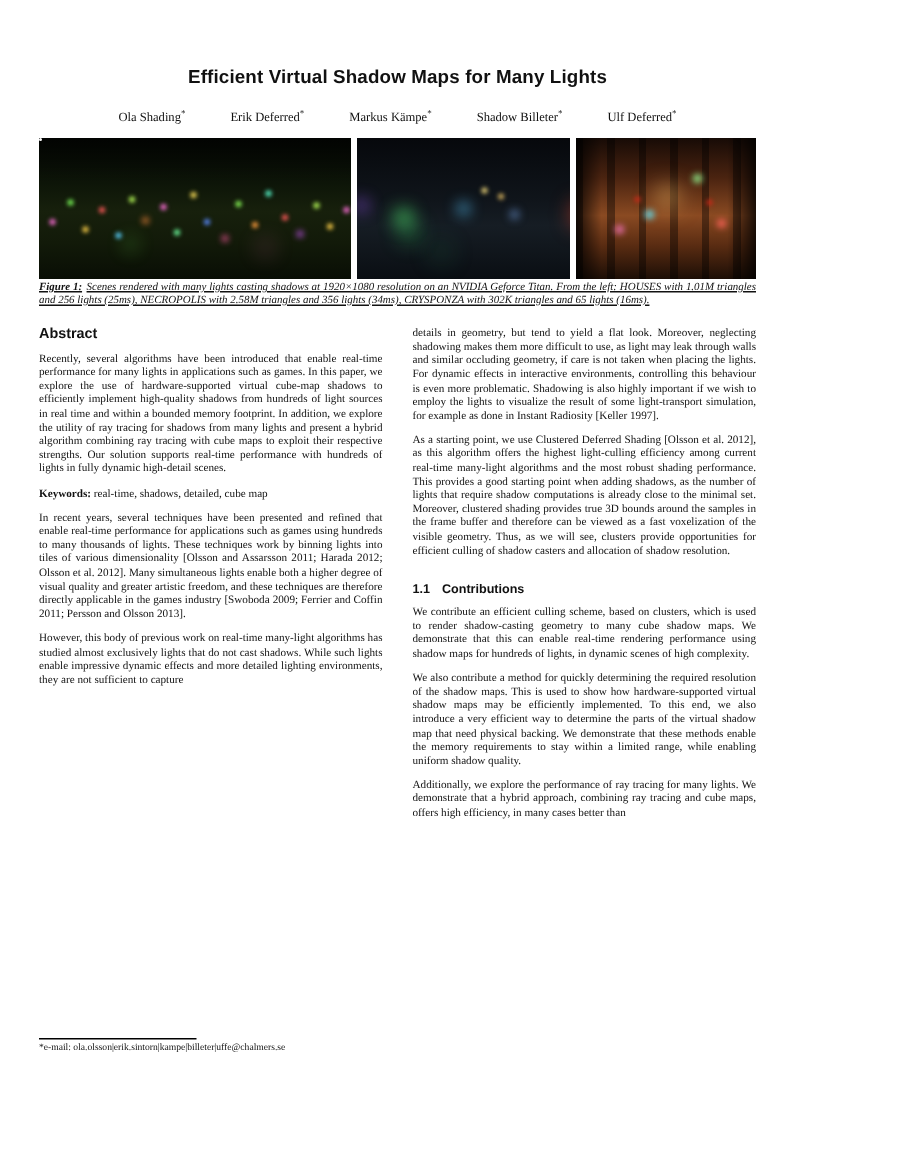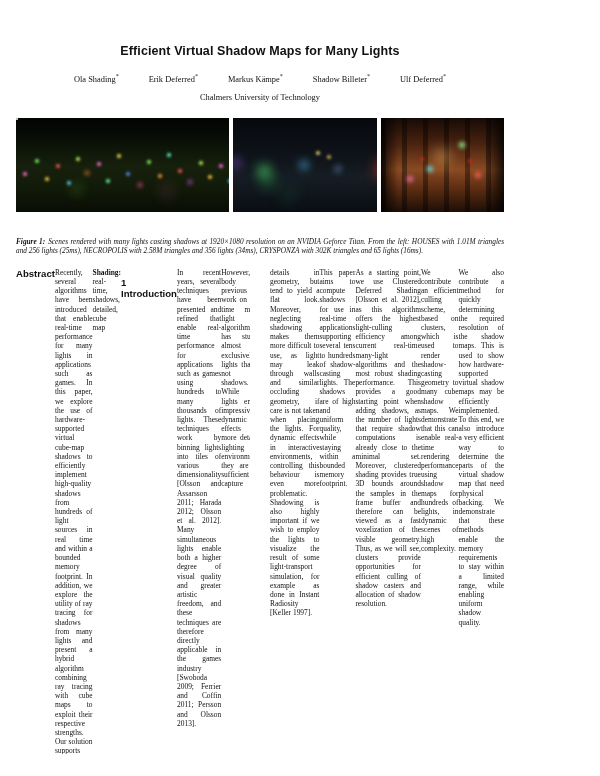--- a/index.html
+++ b/index.html
@@ -1,17 +1,17 @@
 <!DOCTYPE html>
 <html><head>
 <meta charset="utf-8">
 <style>
   html,body{margin:0;padding:0;background:#ffffff;}
   body{width:600px;height:776px;overflow:hidden;font-family:"Liberation Serif",serif;color:#111;}
-  .page{box-sizing:border-box;width:544px;height:776px;padding:44px 40px 14px 16px;}
+  .page{box-sizing:border-box;width:544px;height:776px;padding:44px 40px 14px 26px;}
 
   .title{font-family:"Liberation Sans",sans-serif;font-weight:bold;font-size:12.5px;
          text-align:center;margin:0 0 15px 0;letter-spacing:.1px;}
   .authors{display:flex;justify-content:center;gap:30px;font-size:8.4px;margin:0 0 9px 0;}
   .author sup{font-size:6px;}
   .affiliation{text-align:center;font-size:8.4px;margin:0 0 16px 0;}
 
   .figure-row{display:flex;gap:4px;}
   .fig-img{height:94px;position:relative;overflow:hidden;background:#000;}
   .fig-img::before,.fig-img::after{content:"";position:absolute;}
@@ -47,25 +47,25 @@
       repeating-linear-gradient(90deg,rgba(0,0,0,.40) 0 5px,rgba(0,0,0,0) 5px 21px),
       linear-gradient(90deg,rgba(0,0,0,.8) 0%,rgba(0,0,0,0) 14%,rgba(0,0,0,0) 84%,rgba(0,0,0,.8) 100%),
       linear-gradient(180deg,#170b06 0%,#4a2310 28%,#8a4a22 55%,#5a2c12 76%,#1c0e06 100%);}
   .img-sponza::after{width:2px;height:2px;border-radius:50%;left:0;top:0;
     box-shadow:
       60px 38px 14px 6px rgba(255,200,110,.55), 80px 26px 4px 2px rgba(150,255,150,.9),
       48px 50px 4px 2px rgba(90,230,255,.9), 96px 56px 4px 2px rgba(255,100,90,.9),
       28px 60px 4px 2px rgba(255,120,200,.8), 40px 40px 3px 1px rgba(200,40,25,.95),
       88px 42px 3px 1px rgba(200,40,25,.95);}
 
-  .caption{margin-top:25px;font-size:7.3px;line-height:9px;font-style:italic;text-align:justify;}
+  .caption{margin-top:0;font-size:7.3px;line-height:9px;font-style:italic;text-align:justify;text-decoration:underline;}
   .caption .cap-label{font-weight:bold;margin-right:3px;}
 
   .columns{display:flex;gap:20px;margin-top:13px;height:486px;}
-  .col{width:250px;display:flex;flex-direction:row;overflow:hidden;}
+  .col{width:250px;display:flex;flex-direction:column;overflow:hidden;}
 
   .sec-heading{font-family:"Liberation Sans",sans-serif;font-weight:bold;font-size:9.6px;
                margin:9px 0 6px 0;}
   .sec-heading:first-child{margin-top:0;}
   .sec-heading .sec-num{display:inline-block;margin-right:9px;}
   .sub-heading{font-family:"Liberation Sans",sans-serif;font-weight:bold;font-size:8.4px;
                margin:9px 0 6px 0;}
   .sub-heading .sec-num{display:inline-block;margin-right:8px;}
 
   p.body{font-size:7.45px;line-height:9.2px;text-align:justify;margin:0 0 7px 0;}
@@ -82,59 +82,58 @@
   <h1 class="title">Efficient Virtual Shadow Maps for Many Lights</h1>
 
   <div class="authors">
     <span class="author"><span>Ola Shading</span><sup>*</sup></span>
     <span class="author"><span>Erik Deferred</span><sup>*</sup></span>
     <span class="author"><span>Markus Kämpe</span><sup>*</sup></span>
     <span class="author"><span>Shadow Billeter</span><sup>*</sup></span>
     <span class="author"><span>Ulf Deferred</span><sup>*</sup></span>
   </div>
 
-  <div class="affiliation">Chalmers University of Technology</div>
 
   <div class="figure-row">
     <div class="fig-img img-houses"></div>
     <div class="fig-img img-necropolis"></div>
     <div class="fig-img img-sponza"></div>
   </div>
 
   <div class="caption">
     <span class="cap-label">Figure 1:</span><span>Scenes rendered with many lights casting shadows at 1920×1080 resolution on an NVIDIA Geforce Titan. From the left: HOUSES with 1.01M triangles and 256 lights (25ms), NECROPOLIS with 2.58M triangles and 356 lights (34ms), CRYSPONZA with 302K triangles and 65 lights (16ms).</span>
   </div>
 
   <div class="columns">
 
     <div class="col">
       <div class="sec-heading">Abstract</div>
       <p class="body">Recently, several algorithms have been introduced that enable real-time performance for many lights in applications such as games. In this paper, we explore the use of hardware-supported virtual cube-map shadows to efficiently implement high-quality shadows from hundreds of light sources in real time and within a bounded memory footprint. In addition, we explore the utility of ray tracing for shadows from many lights and present a hybrid algorithm combining ray tracing with cube maps to exploit their respective strengths. Our solution supports real-time performance with hundreds of lights in fully dynamic high-detail scenes.</p>
 
 
       <p class="body">
-        <span class="inline-label">Shading:</span>
+        <span class="inline-label">Keywords:</span>
         <span>real-time, shadows, detailed, cube map</span>
       </p>
 
-      <div class="sec-heading">
-        <span class="sec-num">1</span><span>Introduction</span>
-      </div>
       <p class="body">In recent years, several techniques have been presented and refined that enable real-time performance for applications such as games using hundreds to many thousands of lights. These techniques work by binning lights into tiles of various dimensionality [Olsson and Assarsson 2011; Harada 2012; Olsson et al. 2012]. Many simultaneous lights enable both a higher degree of visual quality and greater artistic freedom, and these techniques are therefore directly applicable in the games industry [Swoboda 2009; Ferrier and Coffin 2011; Persson and Olsson 2013].</p>
       <p class="body">However, this body of previous work on real-time many-light algorithms has studied almost exclusively lights that do not cast shadows. While such lights enable impressive dynamic effects and more detailed lighting environments, they are not sufficient to capture</p>
 
       <div class="footnote">
         <div class="footnote-rule"></div>
         <span>*e-mail: ola.olsson|erik.sintorn|kampe|billeter|uffe@chalmers.se</span>
       </div>
     </div>
 
     <div class="col">
       <p class="body">details in geometry, but tend to yield a flat look. Moreover, neglecting shadowing makes them more difficult to use, as light may leak through walls and similar occluding geometry, if care is not taken when placing the lights. For dynamic effects in interactive environments, controlling this behaviour is even more problematic. Shadowing is also highly important if we wish to employ the lights to visualize the result of some light-transport simulation, for example as done in Instant Radiosity [Keller 1997].</p>
-      <p class="body">This paper aims to compute shadows for use in real-time applications supporting several tens to hundreds of shadow-casting lights. The shadows are of high and uniform quality, while staying within a bounded memory footprint.</p>
       <p class="body">As a starting point, we use Clustered Deferred Shading [Olsson et al. 2012], as this algorithm offers the highest light-culling efficiency among current real-time many-light algorithms and the most robust shading performance. This provides a good starting point when adding shadows, as the number of lights that require shadow computations is already close to the minimal set. Moreover, clustered shading provides true 3D bounds around the samples in the frame buffer and therefore can be viewed as a fast voxelization of the visible geometry. Thus, as we will see, clusters provide opportunities for efficient culling of shadow casters and allocation of shadow resolution.</p>
 
+      <div class="sub-heading">
+        <span class="sec-num">1.1</span><span>Contributions</span>
+      </div>
       <p class="body">We contribute an efficient culling scheme, based on clusters, which is used to render shadow-casting geometry to many cube shadow maps. We demonstrate that this can enable real-time rendering performance using shadow maps for hundreds of lights, in dynamic scenes of high complexity.</p>
       <p class="body">We also contribute a method for quickly determining the required resolution of the shadow maps. This is used to show how hardware-supported virtual shadow maps may be efficiently implemented. To this end, we also introduce a very efficient way to determine the parts of the virtual shadow map that need physical backing. We demonstrate that these methods enable the memory requirements to stay within a limited range, while enabling uniform shadow quality.</p>
+      <p class="body">Additionally, we explore the performance of ray tracing for many lights. We demonstrate that a hybrid approach, combining ray tracing and cube maps, offers high efficiency, in many cases better than</p>
     </div>
 
   </div>
 </div>
 
 </body></html>

